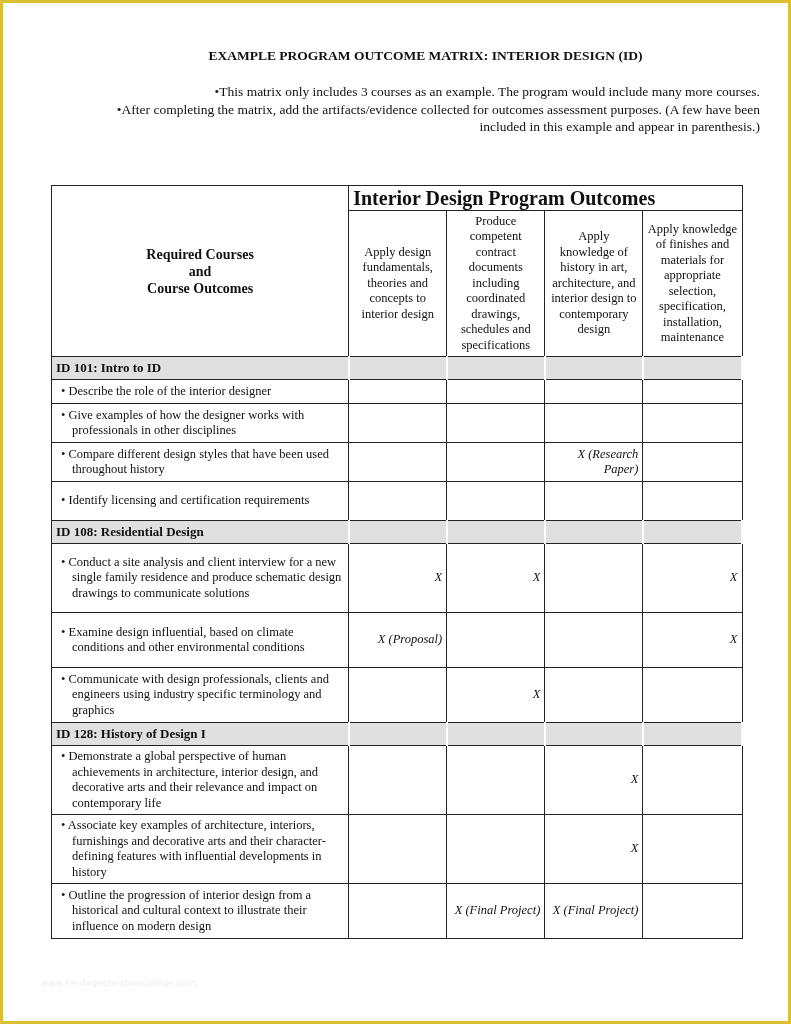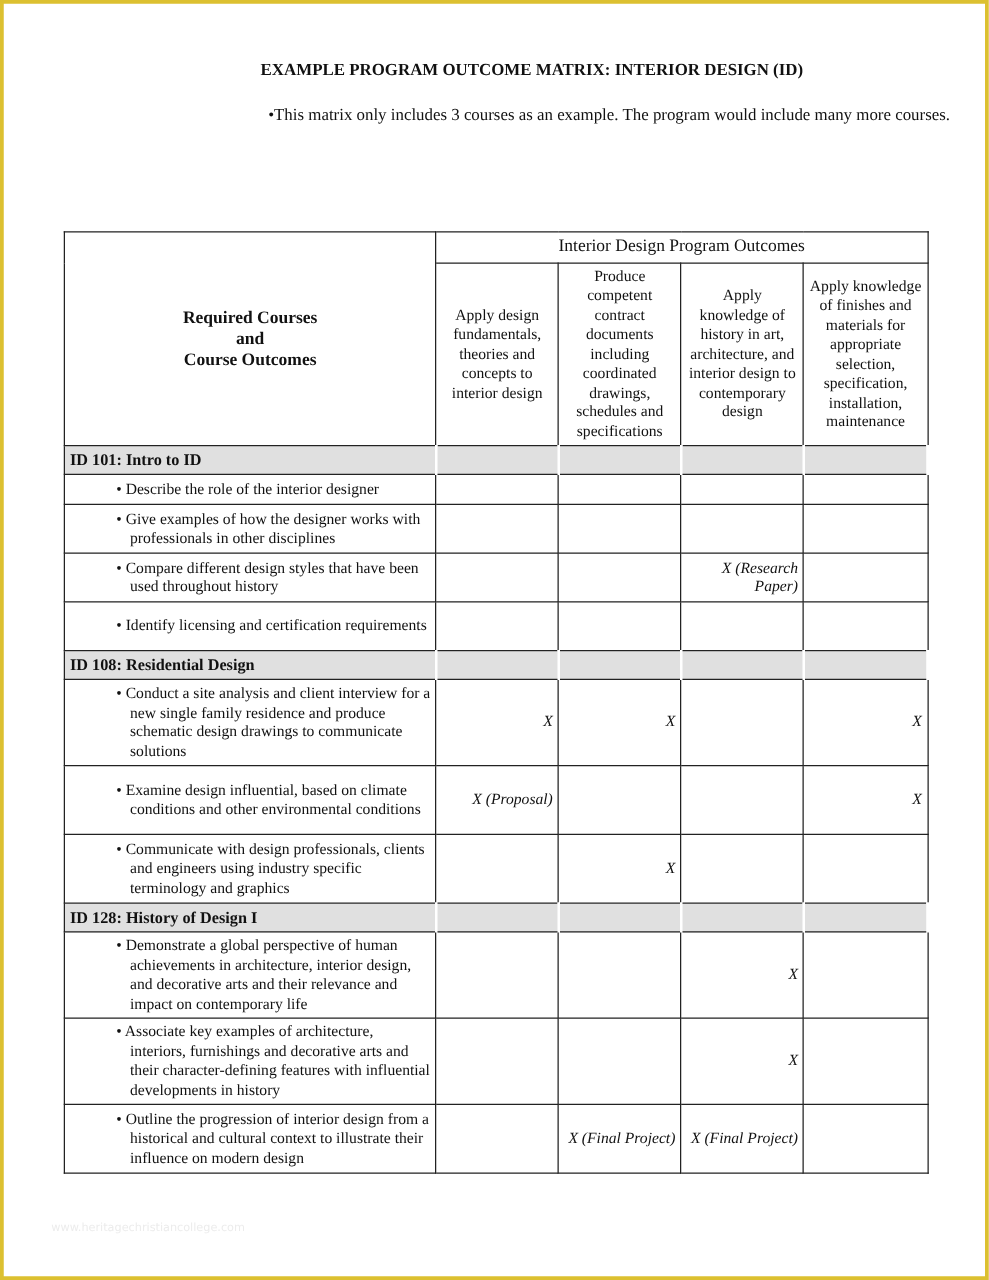--- a/index.html
+++ b/index.html
@@ -24,41 +24,42 @@
     .bullets li .dot { display: inline-block; width: 12px; text-indent: 0; }
     table.matrix {
       position: absolute; top: 182px; left: 48px; width: 692px;
       border-collapse: collapse; font-family: "Liberation Serif", serif;
       font-size: 12.5px; table-layout: fixed;
     }
     table.matrix td, table.matrix th {
       border: 1.5px solid #222; padding: 0 4px; vertical-align: middle;
     }
     col.c0 { width: 297px; } col.c1 { width: 98px; } col.c2 { width: 98px; } col.c3 { width: 98px; } col.c4 { width: 99px; }
-    .hdr-main { text-align: center; font-weight: normal; font-size: 14px; height: 24px; }
+    .hdr-main { text-align: left; font-weight: bold; font-size: 20px; height: 24px; }
     .hdr-left { text-align: center; font-weight: bold; font-size: 14px; line-height: 17px; }
     .hdr-col { text-align: center; font-weight: normal; line-height: 15.5px; height: 145px; padding: 0 2px; }
     .course td { background: #e0e0e0; height: 22px; }
     .course td.course-name { font-weight: bold; font-size: 13px; margin-left: 20px; }
     .course td.gray-cell { border-left: 2px solid #fff; border-right: 2px solid #fff; }
     .outcome td.desc { line-height: 15.5px; padding-top: 2px; padding-bottom: 2px; }
-    .outcome td.desc .txt { display: block; padding-left: 16px; text-indent: -11px; margin-left: 32px; }
+    .outcome td.desc .txt { display: block; padding-left: 16px; text-indent: -11px; }
     .outcome td.mark { text-align: right; line-height: 15.5px; font-style: italic; }
     .watermark {
       position: absolute; top: 975px; left: 38px; font-family: "DejaVu Sans", sans-serif;
       font-size: 9px; color: #ececec;
     }
   </style>
 </head>
 <body>
 
 <div class="title">EXAMPLE PROGRAM OUTCOME MATRIX: INTERIOR DESIGN (ID)</div>
 
 <ul class="bullets">
   <li><span class="dot">•</span><span>This matrix only includes 3 courses as an example. The program would include many more courses.</span></li>
+  <li><span class="dot">•</span><span>After completing the matrix, add the artifacts/evidence collected for outcomes assessment purposes. (A few have been included in this example and appear in parenthesis.)</span></li>
 </ul>
 
 <table class="matrix">
   <colgroup>
       <col class="c0">
       <col class="c1">
       <col class="c2">
       <col class="c3">
       <col class="c4">
     </colgroup>

